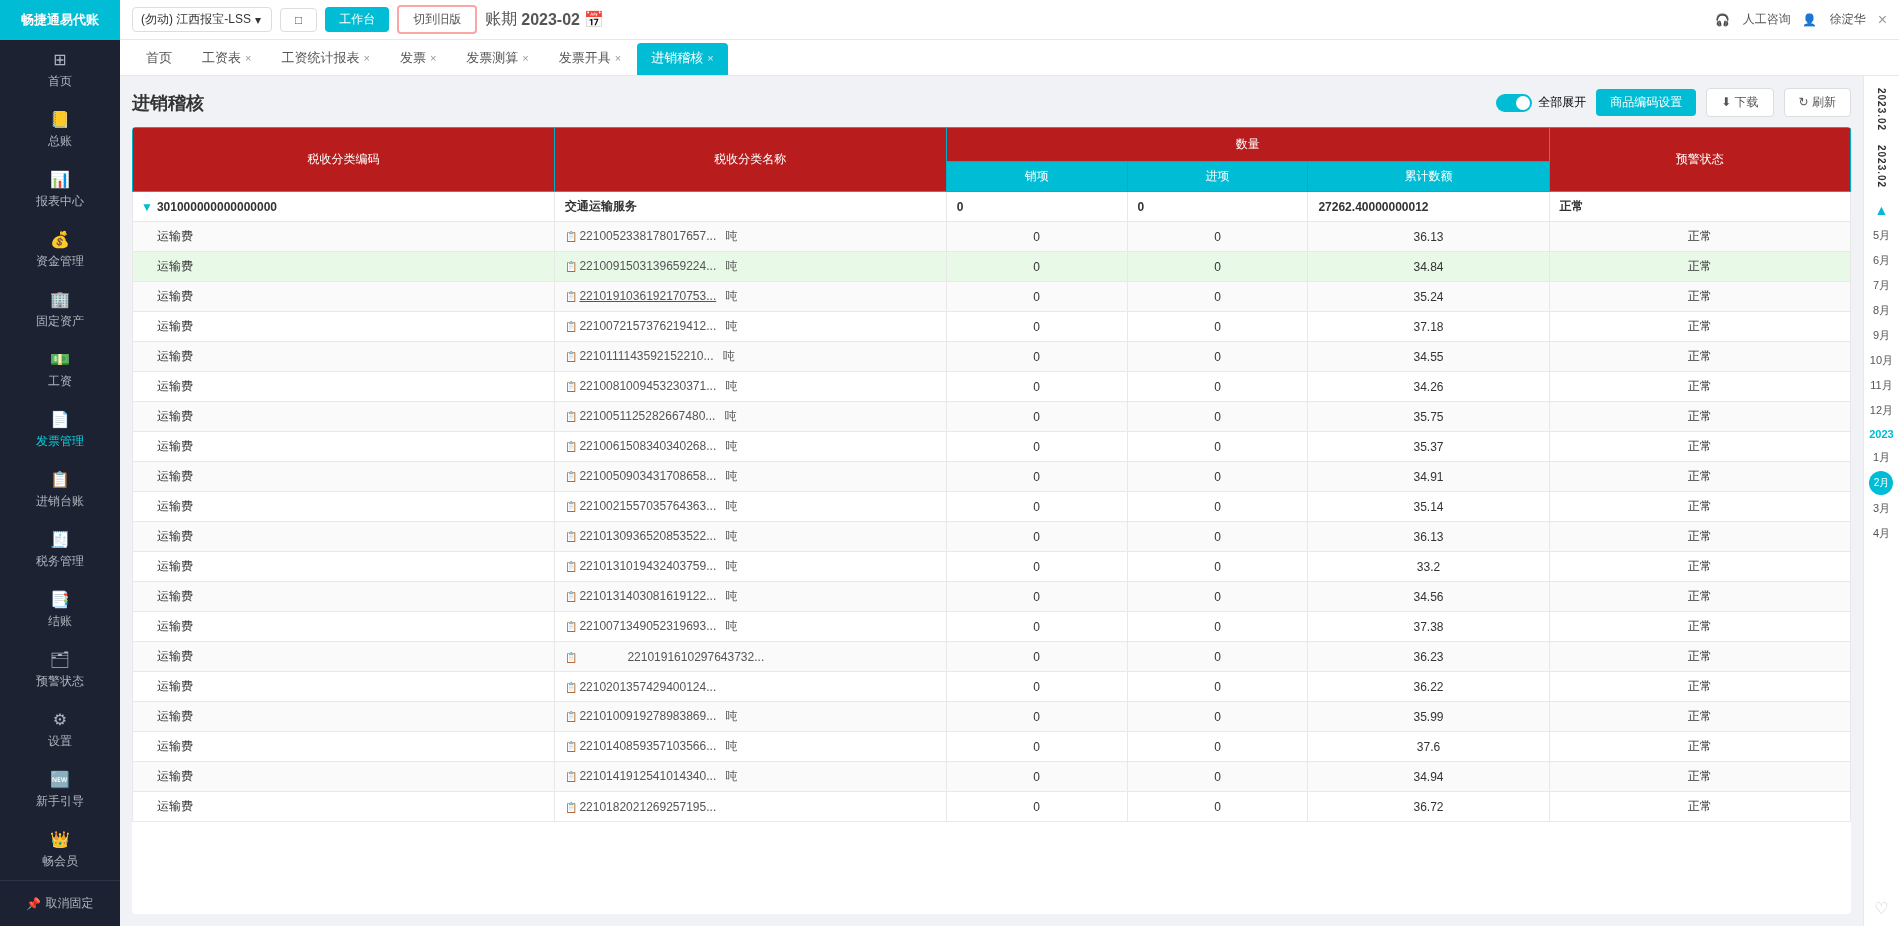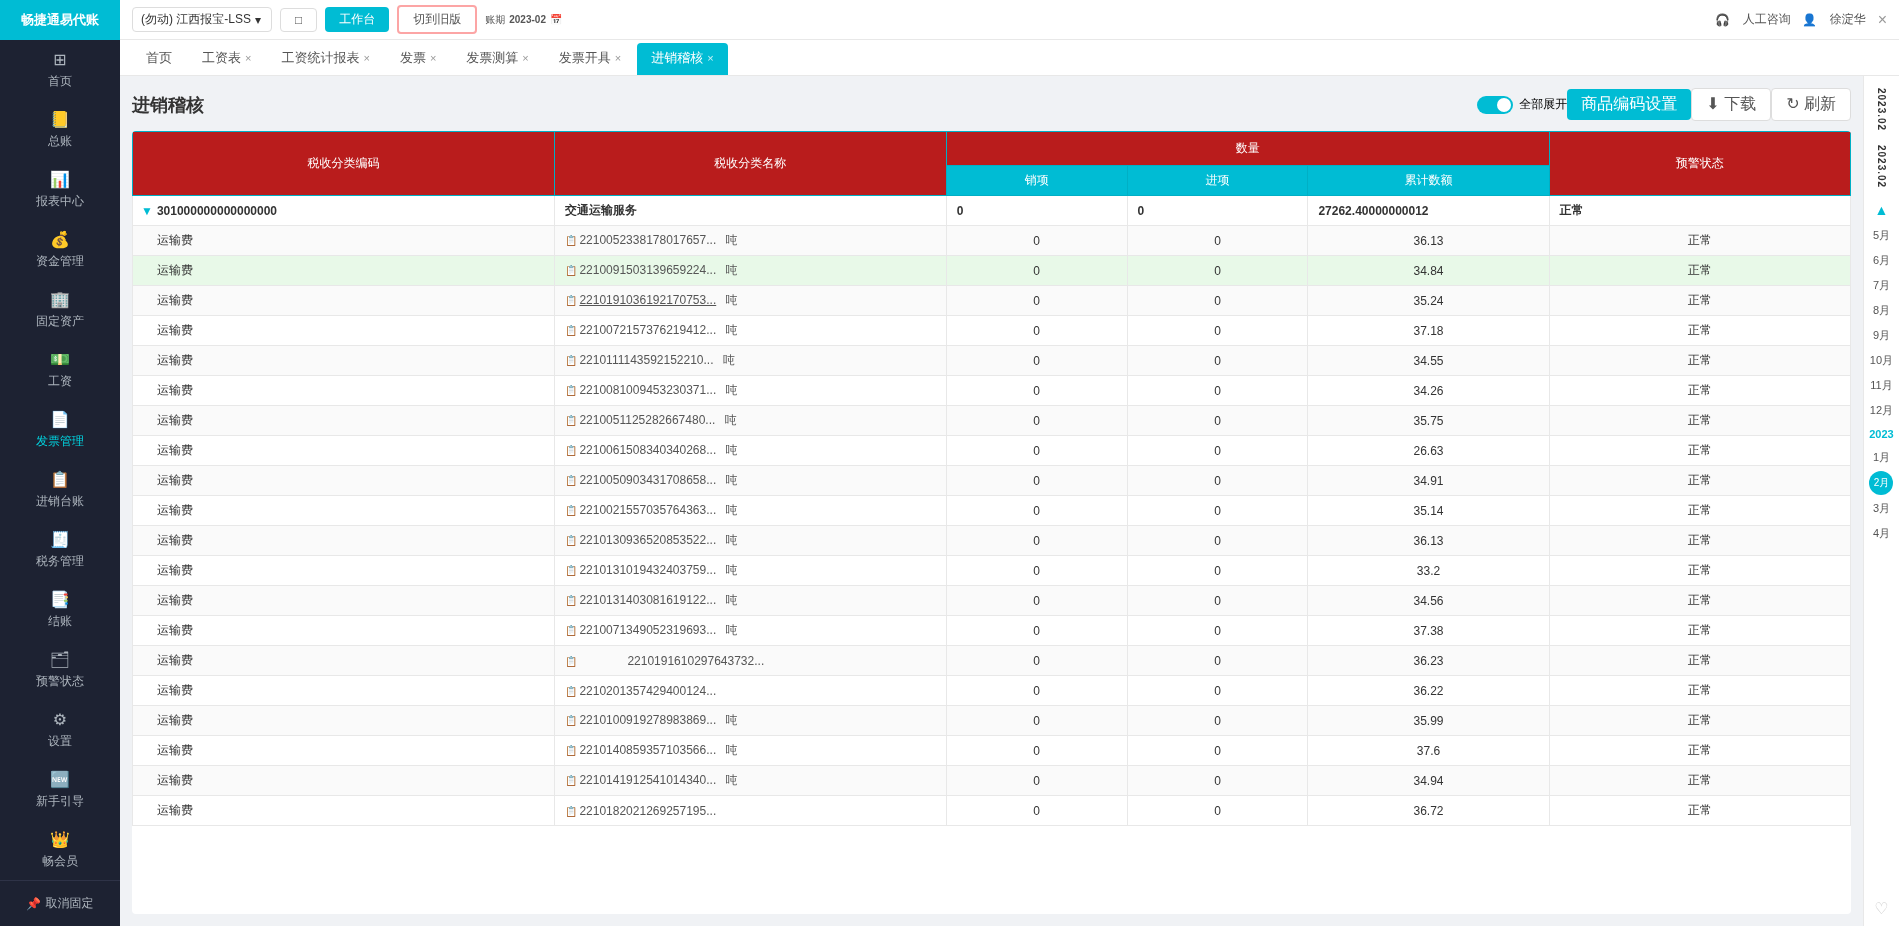--- a/index.html
+++ b/index.html
@@ -97,21 +97,21 @@
     }
     .topbar-btn.outline {
       background: #fff;
       color: #555;
       border: 2px solid #fca5a5;
     }
     .topbar-period {
       display: flex;
       align-items: center;
       gap: 4px;
-      font-size: 10px;
+      font-size: 16px;
       color: #555;
     }
     .topbar-right {
       margin-left: auto;
       display: flex;
       align-items: center;
       gap: 12px;
       font-size: 12px;
       color: #555;
     }
@@ -173,20 +173,21 @@
       margin-bottom: 10px;
     }
     .page-title {
       font-size: 18px;
       font-weight: bold;
       color: #333;
     }
     .page-actions {
       display: flex;
       align-items: center;
+      gap: 10px;
     }
     .toggle-wrap {
       display: flex;
       align-items: center;
       gap: 6px;
       font-size: 12px;
     }
     .toggle {
       width: 36px;
       height: 18px;
@@ -203,21 +204,21 @@
       height: 14px;
       background: #fff;
       border-radius: 50%;
     }
     .action-btn {
       background: #00bcd4;
       color: #fff;
       border: none;
       border-radius: 4px;
       padding: 5px 14px;
-      font-size: 16px;
+      font-size: 12px;
       cursor: pointer;
     }
     .action-btn.secondary {
       background: #fff;
       color: #555;
       border: 1px solid #ddd;
     }
 
     
     .table-wrap {
@@ -551,21 +552,21 @@
       <td>正常</td>
     </tr>
               <tr>
       <td class="left" style="padding-left:24px;">运输费</td>
       <td class="left">
         <span style="font-size:10px;margin-right:2px;color:#aaa;">📋</span><span style="color:#555;">2210061508340340268...</span>
         <span style="margin-left:6px;color:#555;">吨</span>
       </td>
       <td>0</td>
       <td>0</td>
-      <td>26.63</td>
+      <td>35.37</td>
       <td>正常</td>
     </tr>
               <tr>
       <td class="left" style="padding-left:24px;">运输费</td>
       <td class="left">
         <span style="font-size:10px;margin-right:2px;color:#aaa;">📋</span><span style="color:#555;">2210050903431708658...</span>
         <span style="margin-left:6px;color:#555;">吨</span>
       </td>
       <td>0</td>
       <td>0</td>

